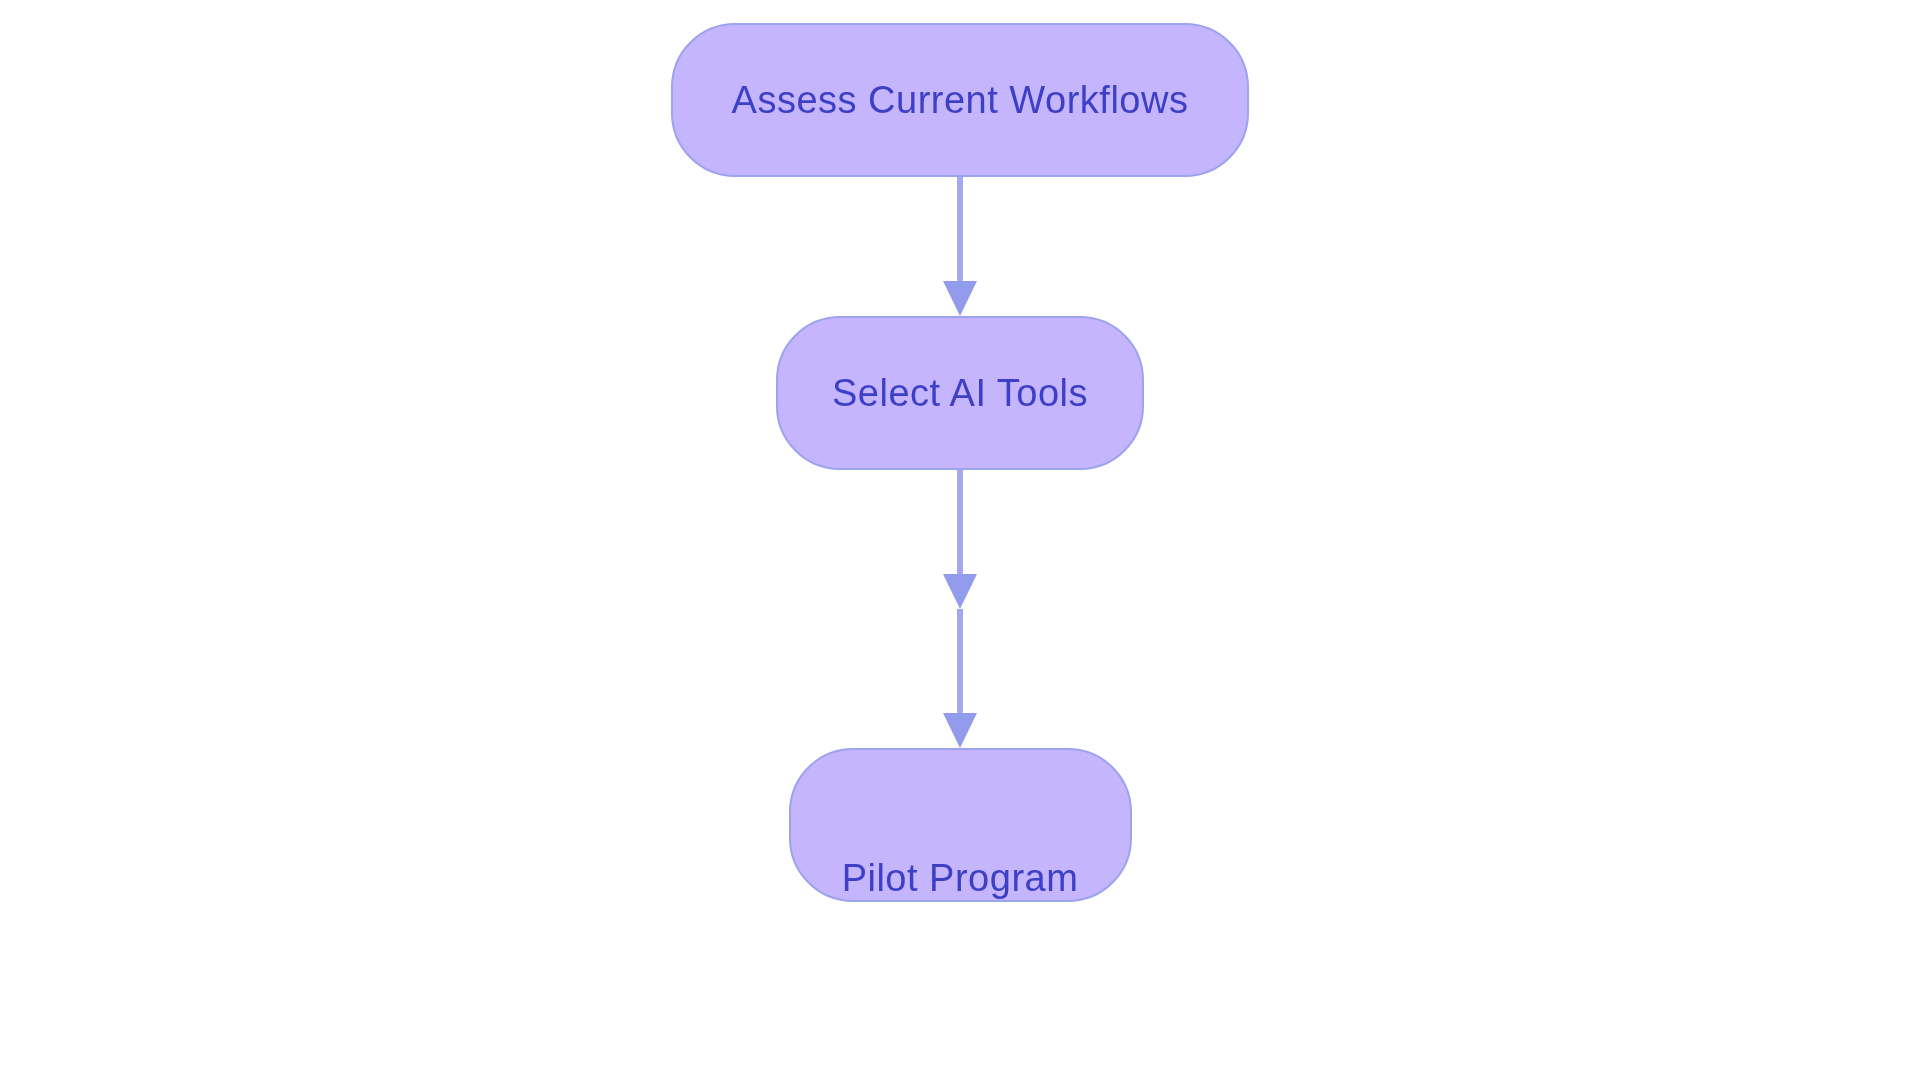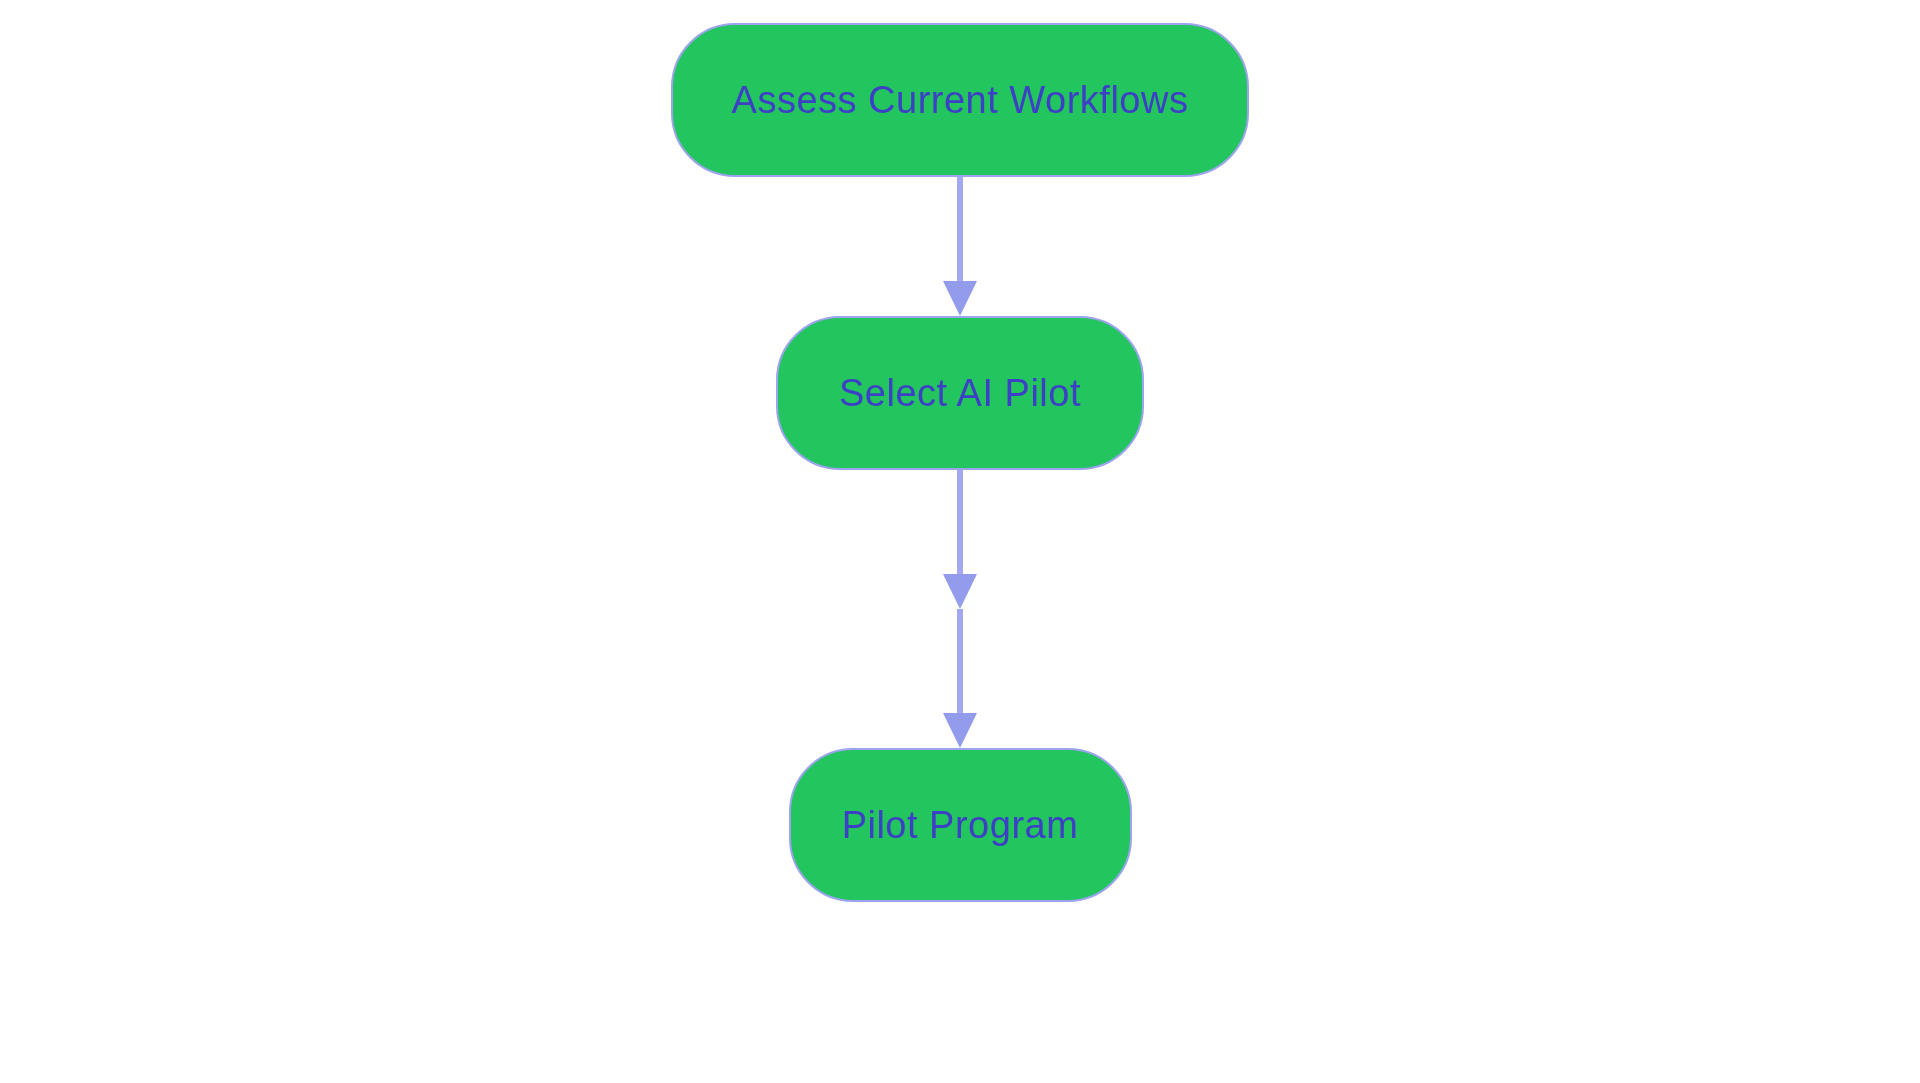--- a/index.html
+++ b/index.html
@@ -18,39 +18,39 @@
     height: 1083px;
     display: flex;
     flex-direction: column;
     align-items: center;
     padding-top: 23px;
     box-sizing: border-box;
   }
   .flow-node {
     box-sizing: border-box;
     height: 154px;
-    background: #22c55e;
+    background: #c4b5fd;
     border: 2px solid #9ca3ef;
     border-radius: 64px;
     display: flex;
     align-items: center;
     justify-content: center;
     flex-shrink: 0;
   }
   .flow-node .node-label {
     color: #3d3fc6;
     font-size: 38px;
     font-weight: 400;
     letter-spacing: 0.5px;
     white-space: nowrap;
   }
   .n0 { width: 578px; }
   .n1 { width: 368px; }
   .n2 { width: 293px; }
-  .n3 { width: 343px; }
+  .n3 { width: 343px; align-items: flex-end; }
   .edge {
     width: 34px;
     height: 139px;
     flex-shrink: 0;
     display: block;
   }
   .edge .edge-line {
     stroke: #a4a8f0;
     stroke-width: 6px;
   }
@@ -66,21 +66,21 @@
   <div class="flow-node n0">
     <span class="node-label">Assess Current Workflows</span>
   </div>
 
   <svg class="edge" viewBox="0 0 34 139" aria-hidden="true">
     <line class="edge-line" x1="17" y1="0" x2="17" y2="110"></line>
     <polygon class="edge-head" points="0,104 34,104 17,139"></polygon>
   </svg>
 
   <div class="flow-node n1">
-    <span class="node-label">Select AI Pilot</span>
+    <span class="node-label">Select AI Tools</span>
   </div>
 
   <svg class="edge" viewBox="0 0 34 139" aria-hidden="true">
     <line class="edge-line" x1="17" y1="0" x2="17" y2="110"></line>
     <polygon class="edge-head" points="0,104 34,104 17,139"></polygon>
   </svg>
 
 
   <svg class="edge" viewBox="0 0 34 139" aria-hidden="true">
     <line class="edge-line" x1="17" y1="0" x2="17" y2="110"></line>

